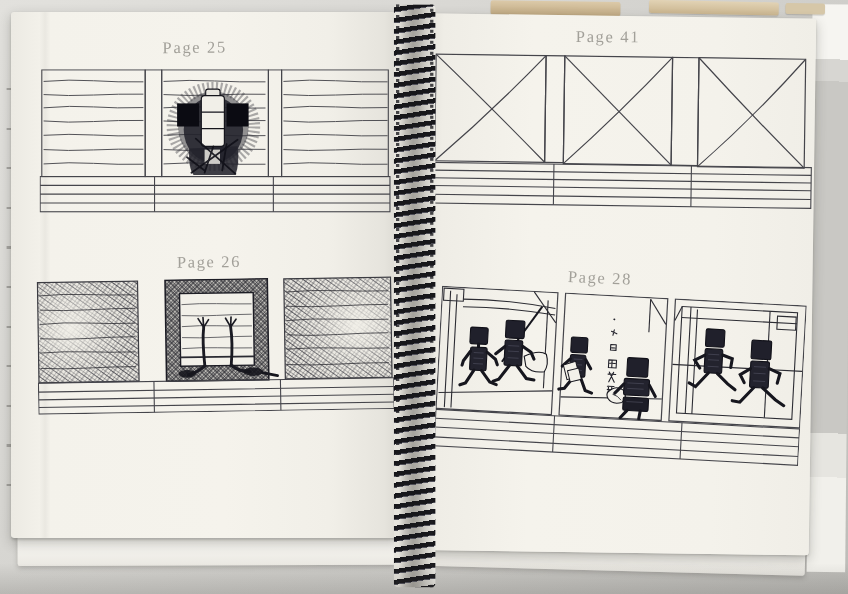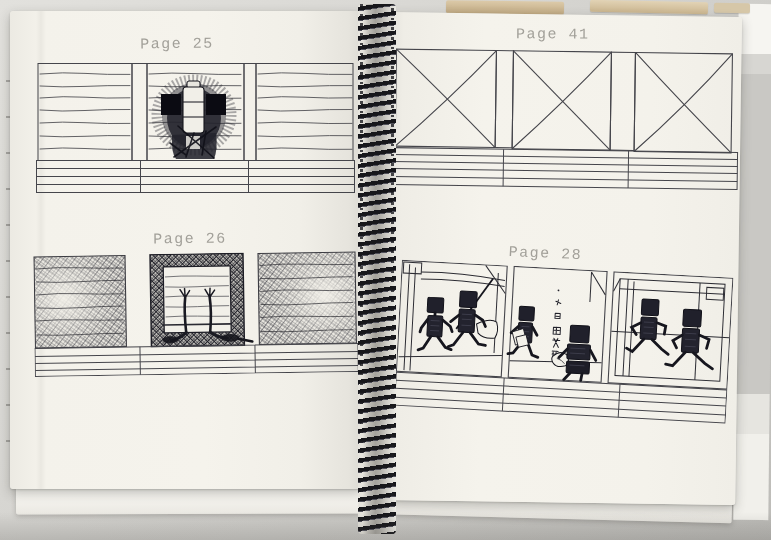--- a/index.html
+++ b/index.html
@@ -1,18 +1,18 @@
 <!DOCTYPE html>
 <html><head>
 <meta charset="utf-8">
 <style>
   html,body{margin:0;padding:0;background:#b9b8b4;}
   .scene{position:relative;width:771px;height:540px;overflow:hidden;
     background:linear-gradient(135deg,#e2e1dd 0%,#d8d7d3 35%,#cbcac6 70%,#bdbcb8 100%);
-    font-family:Liberation Mono, monospace;}
+    font-family:Liberation Serif, serif;}
   .scene::after{content:"";position:absolute;left:0;right:0;bottom:0;height:28px;
     background:linear-gradient(rgba(70,68,64,0),rgba(70,68,64,.20));pointer-events:none;z-index:8;}
   
   .stack{position:absolute;border-radius:2px;box-shadow:0 2px 5px rgba(50,48,44,.25);z-index:1;}
   .stack-left{left:16px;top:486px;width:344px;height:28px;transform:rotate(-.2deg);
     background:linear-gradient(#fcfbf7,#eae8e2);}
   .stack-right{left:394px;top:487px;width:338px;height:32px;transform:rotate(1.5deg);
     background:linear-gradient(#fbfaf6,#e7e5df);}
   .side-sheets{position:absolute;left:736px;top:4px;width:35px;height:516px;z-index:1;transform:rotate(.6deg);
     background:linear-gradient(to bottom,#f6f5f1 0 50px,#d7d6d2 50px 70px,#c9c8c4 70px 390px,#e6e5e0 390px 430px,#f1f0eb 430px 100%);}

